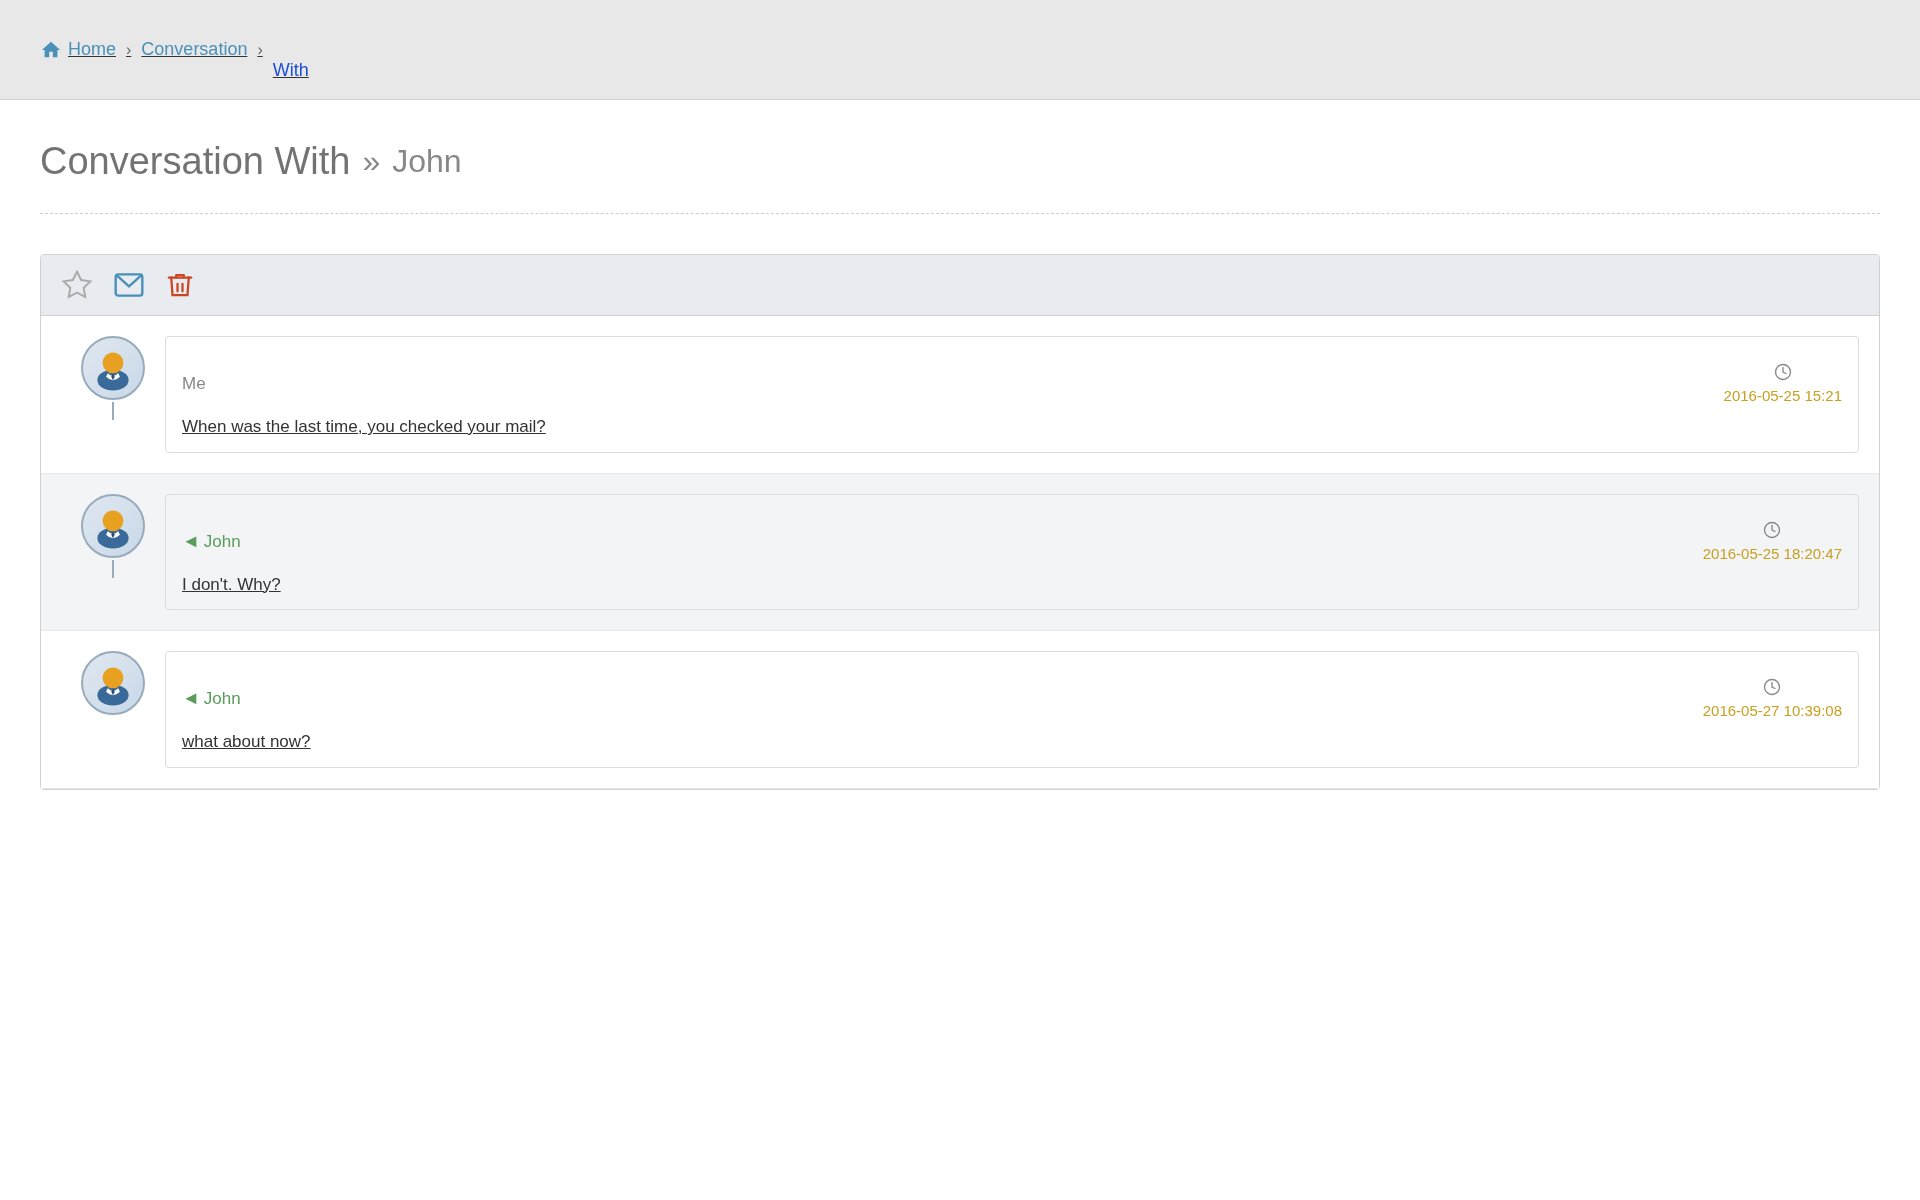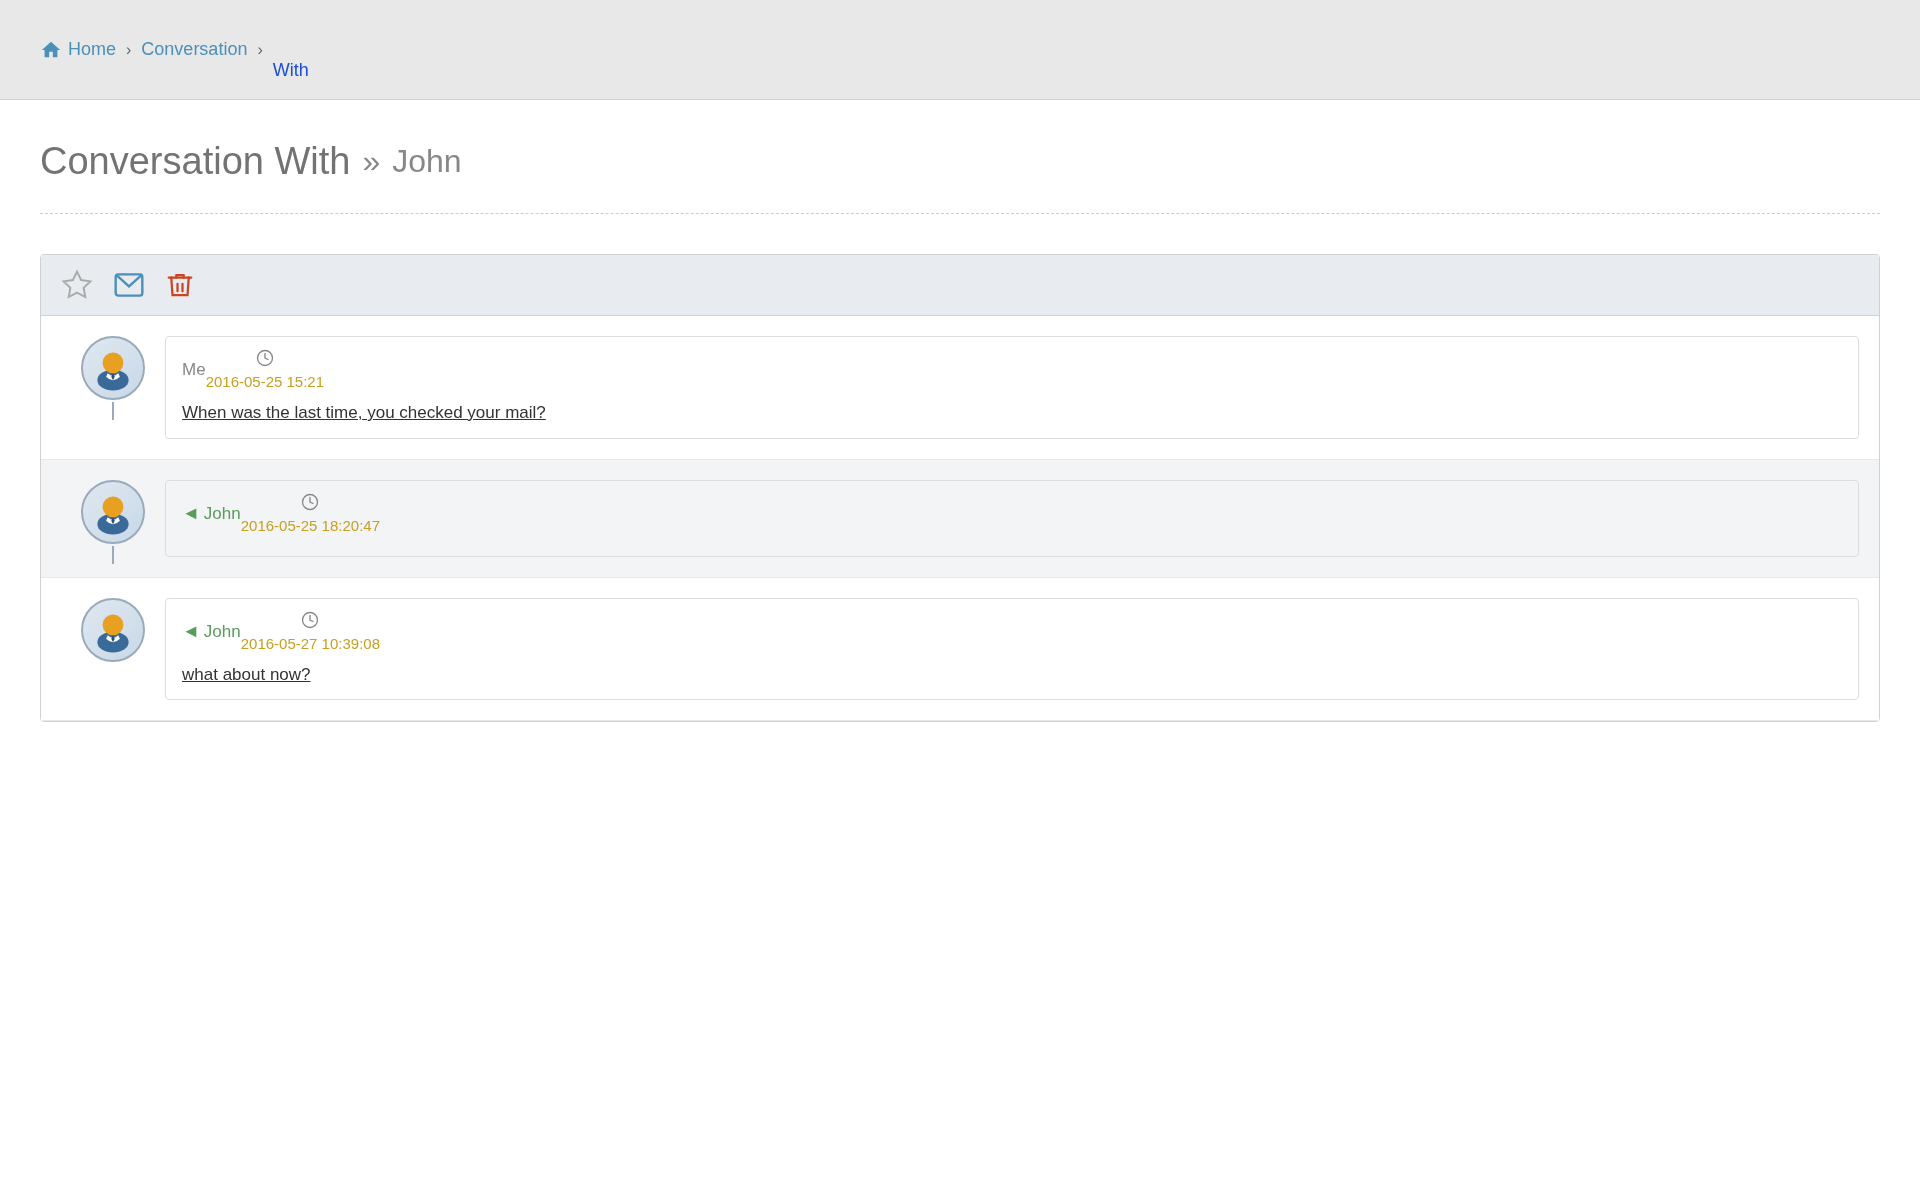--- a/index.html
+++ b/index.html
@@ -12,20 +12,21 @@
 
     
     .breadcrumb-bar {
       background: #e8e8e8;
       border-bottom: 1px solid #d0d0d0;
       padding: 18px 40px;
       display: flex;
       align-items: center;
       gap: 10px;
       font-size: 18px;
+      text-decoration: underline;
     }
     .breadcrumb-home {
       display: flex;
       align-items: center;
       gap: 6px;
       color: #4a90b8;
       text-decoration: none;
       cursor: pointer;
     }
     .breadcrumb-home svg { width: 22px; height: 22px; }
@@ -201,21 +202,23 @@
     }
 
     .message-item:nth-child(even) .message-bubble {
       background: #f4f4f4;
       border-color: #ddd;
     }
 
     .message-meta {
       display: flex;
       align-items: center;
+      justify-content: space-between;
       margin-bottom: 10px;
+      margin-top: 14px;
     }
 
     .message-sender-me {
       font-size: 17px;
       color: #888;
       font-weight: 400;
     }
 
     .message-sender-john {
       font-size: 17px;
@@ -348,20 +351,21 @@
               <span class="message-arrow">◄</span><span>John</span>
             </span>
             <span class="message-timestamp">
               <svg width="18" height="18" viewBox="0 0 24 24">
                 <circle cx="12" cy="12" r="10" fill="none" stroke="#888" stroke-width="1.8"></circle>
                 <polyline points="12,6 12,12 16,14" fill="none" stroke="#888" stroke-width="1.8" stroke-linecap="round"></polyline>
               </svg>
               <span>2016-05-25 18:20:47</span>
             </span>
           </div>
+          <div class="message-text">I don't. Why?</div>
         </div>
       </div>
 
       <div class="message-item" style="background:#fff;">
         <div class="message-avatar-wrap">
           <div class="avatar-circle">
             <svg class="person-svg" viewBox="0 0 60 60">
               <ellipse cx="30" cy="44" rx="18" ry="12" fill="#3a6a9a"></ellipse>
               <circle cx="30" cy="24" r="12" fill="#e8a020"></circle>
               <path d="M22 40 Q30 48 38 40 L36 36 Q30 42 24 36 Z" fill="#fff"></path>

